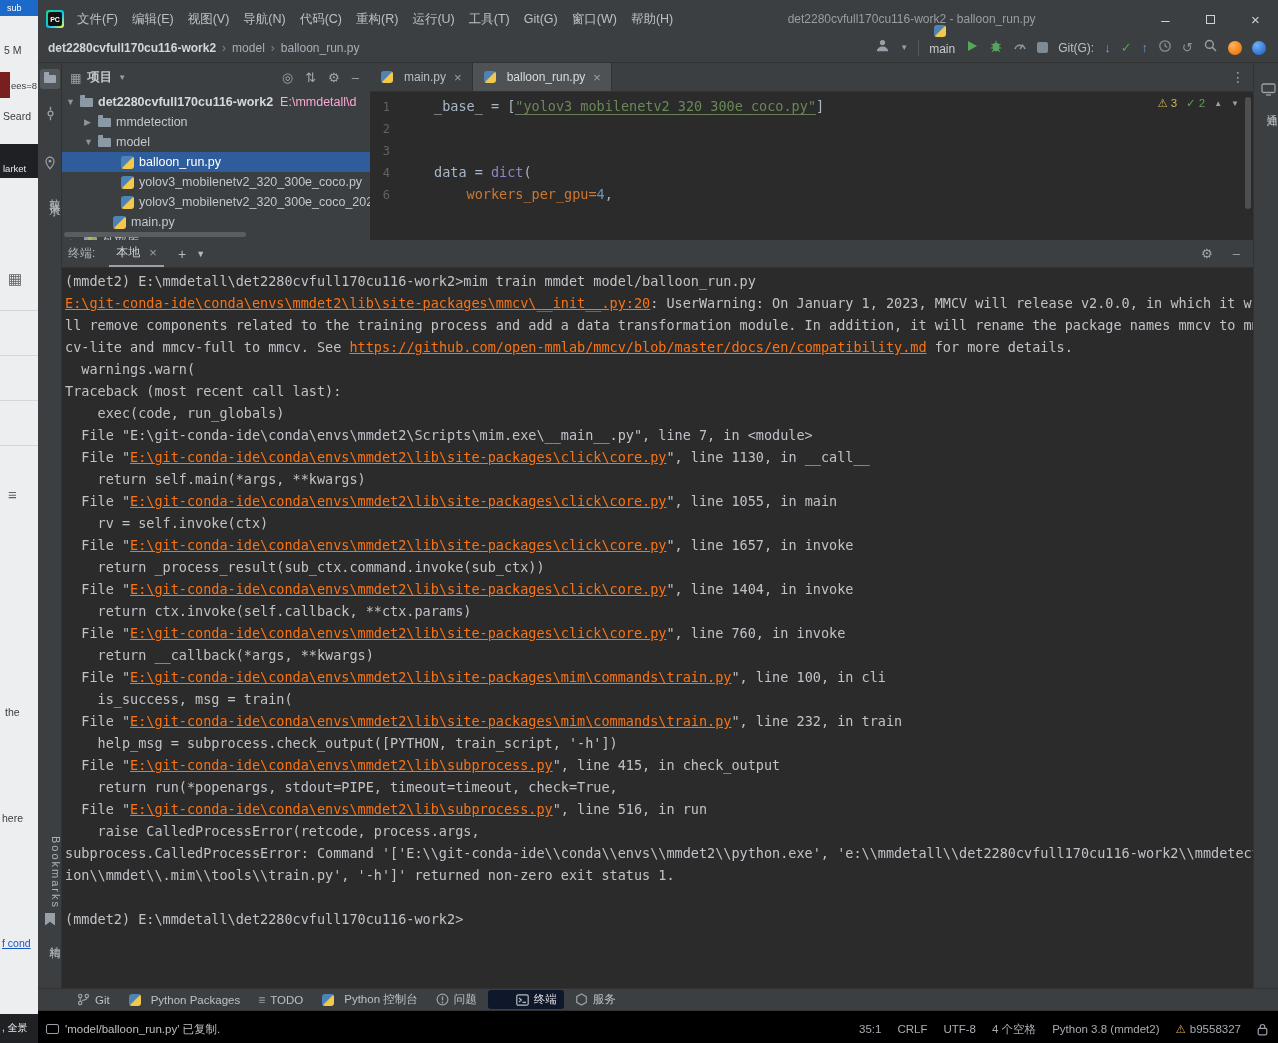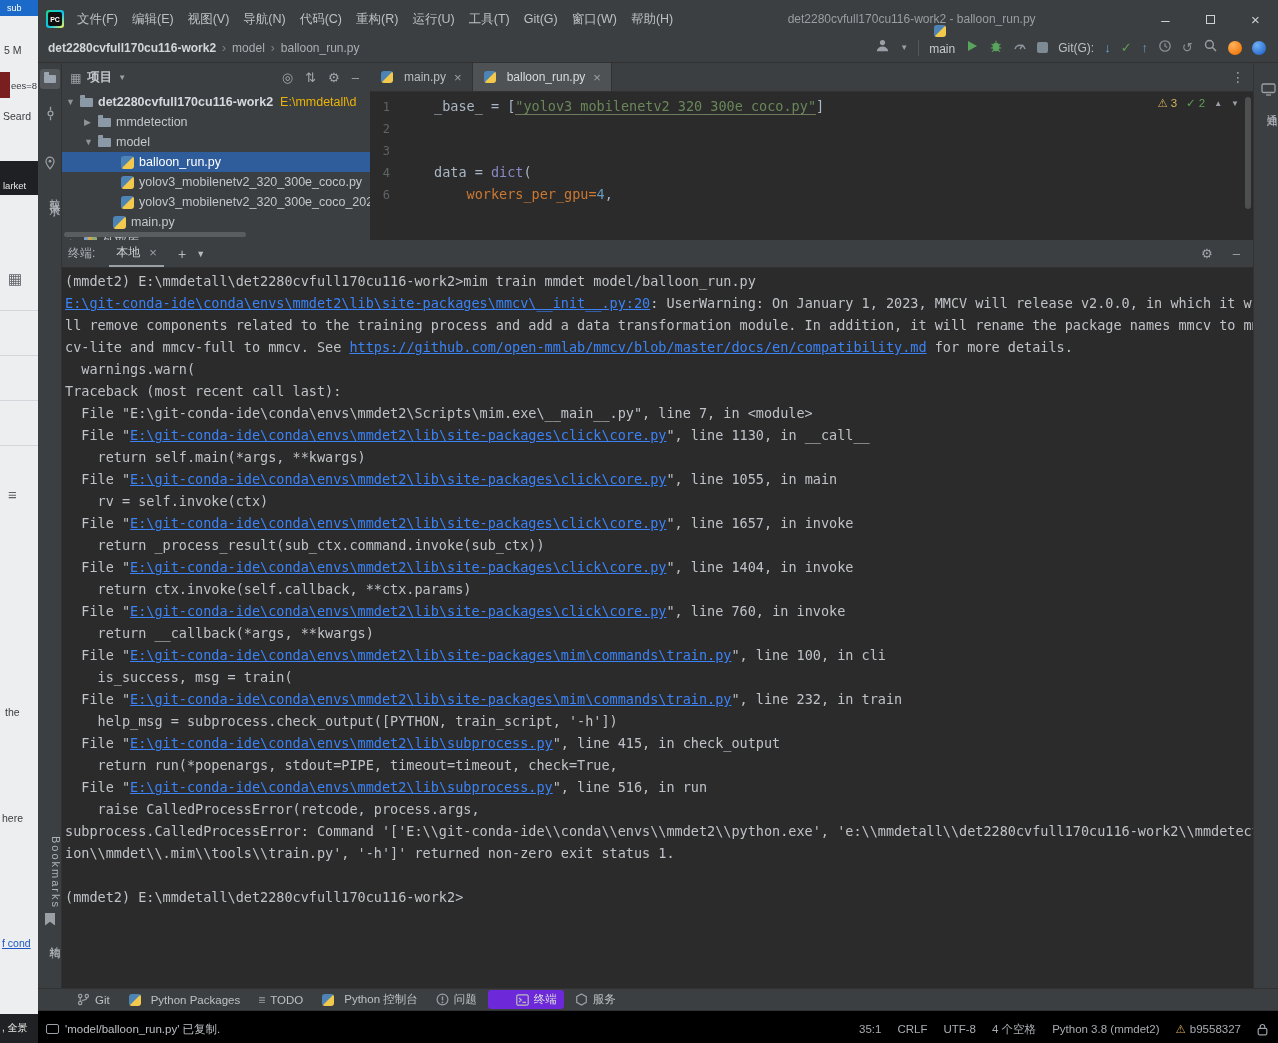--- a/index.html
+++ b/index.html
@@ -12,21 +12,21 @@
   .bg-top { position:absolute; left:0; top:0; width:38px; height:16px; background:#1b6ac9; color:#fff;
             font-size:9px; line-height:16px; padding-left:7px; }
   .bf { position:absolute; font-size:10.5px; color:#3a3d41; white-space:nowrap; }
   .bf.f2 { top:44px; left:4px; }
   .bf.f3 { top:80px; left:11px; font-size:9.5px; }
   .bf.f4 { top:110px; left:3px; }
   .bf.f6 { top:706px; left:5px; }
   .bf.f7 { top:812px; left:2px; }
   .bf.f8 { top:937px; left:2px; color:#1a56c4; text-decoration:underline; }
   .bg-red { position:absolute; left:0; top:72px; width:10px; height:26px; background:#7a1f1f; }
-  .bg-dark { position:absolute; left:0; top:161px; width:38px; height:34px; background:#1f2023; color:#e8e8e8;
+  .bg-dark { position:absolute; left:0; top:144px; width:38px; height:34px; background:#1f2023; color:#e8e8e8;
              font-size:9.5px; display:flex; align-items:flex-end; padding:0 0 4px 3px; }
   .bg-line { position:absolute; left:0; width:38px; height:1px; background:#d3d6da; }
   .bg-ico { position:absolute; color:#5f6368; font-size:15px; }
   .bg-ico.i1 { top:270px; left:8px; }
   .bg-ico.i2 { top:486px; left:8px; }
   .bg-foot { position:absolute; left:0; top:1014px; width:38px; height:29px; background:#202124; color:#e8e8e8;
              font-size:10px; padding:7px 0 0 2px; white-space:nowrap; }
 
   .bottom-strip { position:absolute; left:38px; top:1031px; width:1240px; height:12px; background:#141618; }
   .bottom-strip .blue { position:absolute; left:0; bottom:0; width:55px; height:8px; background:#2468d6; }
@@ -95,21 +95,21 @@
   .trow.sel { background:#2f5d9b; color:#fff; }
   .chev { width:13px; color:#8f9499; font-size:9px; flex:0 0 auto; }
   .fold { position:relative; width:13px; height:9px; background:#8b98a6; border-radius:1px; margin:0 5px 0 1px; flex:0 0 auto; }
   .fold::before { content:""; position:absolute; top:-3px; left:0; width:5px; height:3px; background:#8b98a6; border-radius:1px 0 0 0; }
   .pyico { width:13px; height:13px; border-radius:3px; margin:0 5px 0 1px; flex:0 0 auto;
            background:linear-gradient(135deg,#4e84b5 0%,#4e84b5 49%,#f2c94c 51%,#f2c94c 100%); }
   .pyico.sm { width:12px; height:12px; }
   .lib-ico { width:13px; height:11px; margin:0 5px 0 1px; border-radius:1px; flex:0 0 auto;
              background:linear-gradient(90deg,#7f9cc0 0 4px,#caa94f 4px 8px,#8fa875 8px 13px); }
   .tl.bold { font-weight:bold; color:#d5d9dd; }
-  .hint { color:#eab308; margin-left:7px; }
+  .hint { color:#f9a8d4; margin-left:7px; }
   .hscroll { position:absolute; bottom:3px; left:2px; width:182px; height:5px; background:#5a5d60; border-radius:3px; }
 
   
   .editor { position:absolute; left:332px; top:63px; width:883px; height:177px; background:#2b2b2b; }
   .tabs { height:29px; display:flex; align-items:center; background:#3c3f41; border-bottom:1px solid #323232; }
   .tab { display:flex; align-items:center; gap:6px; padding:0 10px; height:100%; font-size:12px; color:#b9bdc1;
          border-right:1px solid #323232; }
   .tab.active { background:#4e5254; color:#d8dadc; }
   .tclose { color:#9aa0a6; font-size:13px; margin-left:2px; }
   .tabs-more { margin-left:auto; padding:0 8px; color:#9aa0a6; font-size:14px; }
@@ -130,27 +130,27 @@
   .terminal { position:absolute; left:24px; top:240px; width:1191px; height:748px; background:#2b2b2b; }
   .thead { height:28px; display:flex; align-items:center; background:#3c3f41; border-bottom:1px solid #2f3133; padding:0 10px 0 6px; }
   .tlabel { font-size:12px; color:#aeb3b9; margin-right:14px; }
   .ttab { height:100%; display:flex; align-items:center; gap:7px; padding:0 7px; font-size:12px; color:#d0d3d6;
           border-bottom:2px solid #9aa0a6; }
   .tplus { margin-left:14px; color:#b6bbc0; font-size:14px; }
   .tcaret { margin-left:10px; color:#b6bbc0; font-size:9px; }
   .thead .ph-btn { margin-left:14px; }
   .tbody { padding:5px 0 0 3px; overflow:hidden; height:719px; }
   .tline { height:22px; font-family:"DejaVu Sans Mono", monospace; font-size:13.5px; color:#bfc2c7; white-space:pre; }
-  .lnk { color:#3b82f6; text-decoration:underline; }
+  .lnk { color:#f97316; text-decoration:underline; }
 
   
   .bottombar { position:absolute; left:0; right:0; top:988px; height:22px; background:#3c3f41; border-top:1px solid #323232;
                display:flex; align-items:center; gap:4px; padding-left:32px; font-size:11.5px; color:#bcc0c4; }
   .bbitem { display:flex; align-items:center; gap:5px; padding:2px 7px; border-radius:3px; }
-  .bbitem.active { background:#6d28d9; color:#d8dadc;padding-left:28px; }
+  .bbitem.active { background:#0f172a; color:#d8dadc;padding-left:28px; }
   .todoico { color:#9aa0a6; font-size:12px; font-weight:bold; }
 
   
   .statusbar { position:absolute; left:0; right:0; top:1010px; height:37px; background:#000000; border-top:1px solid #323232;
                display:flex; align-items:center; padding:0 10px 0 8px; font-size:11.5px; color:#a8adb2; }
   .smsg { color:#bcc0c4; margin-left:6px; }
   .sright { margin-left:auto; display:flex; align-items:center; gap:16px; }
   .swarn { color:#d8a850; margin-right:4px; }
   .sico { width:13px; height:10px; border:1px solid #9aa0a6; border-radius:2px; display:inline-block; }
 </style>
@@ -407,20 +407,21 @@
         <span class="ph-btn">⚙</span>
         <span class="ph-btn">–</span>
       </div>
       <div class="tbody" id="terminal-output">
           <div class="tline"><span>(mmdet2) E:\mmdetall\det2280cvfull170cu116-work2&gt;mim train mmdet model/balloon_run.py</span></div>
           <div class="tline"><span class="lnk">E:\git-conda-ide\conda\envs\mmdet2\lib\site-packages\mmcv\__init__.py:20</span><span>: UserWarning: On January 1, 2023, MMCV will release v2.0.0, in which it wi</span></div>
           <div class="tline"><span>ll remove components related to the training process and add a data transformation module. In addition, it will rename the package names mmcv to mm</span></div>
           <div class="tline"><span>cv-lite and mmcv-full to mmcv. See </span><span class="lnk">https://github.com/open-mmlab/mmcv/blob/master/docs/en/compatibility.md</span><span> for more details.</span></div>
           <div class="tline"><span>  warnings.warn(</span></div>
           <div class="tline"><span>Traceback (most recent call last):</span></div>
+          <div class="tline"><span>    exec(code, run_globals)</span></div>
           <div class="tline"><span>  File "E:\git-conda-ide\conda\envs\mmdet2\Scripts\mim.exe\__main__.py", line 7, in &lt;module&gt;</span></div>
           <div class="tline"><span>  File "</span><span class="lnk">E:\git-conda-ide\conda\envs\mmdet2\lib\site-packages\click\core.py</span><span>", line 1130, in __call__</span></div>
           <div class="tline"><span>    return self.main(*args, **kwargs)</span></div>
           <div class="tline"><span>  File "</span><span class="lnk">E:\git-conda-ide\conda\envs\mmdet2\lib\site-packages\click\core.py</span><span>", line 1055, in main</span></div>
           <div class="tline"><span>    rv = self.invoke(ctx)</span></div>
           <div class="tline"><span>  File "</span><span class="lnk">E:\git-conda-ide\conda\envs\mmdet2\lib\site-packages\click\core.py</span><span>", line 1657, in invoke</span></div>
           <div class="tline"><span>    return _process_result(sub_ctx.command.invoke(sub_ctx))</span></div>
           <div class="tline"><span>  File "</span><span class="lnk">E:\git-conda-ide\conda\envs\mmdet2\lib\site-packages\click\core.py</span><span>", line 1404, in invoke</span></div>
           <div class="tline"><span>    return ctx.invoke(self.callback, **ctx.params)</span></div>
           <div class="tline"><span>  File "</span><span class="lnk">E:\git-conda-ide\conda\envs\mmdet2\lib\site-packages\click\core.py</span><span>", line 760, in invoke</span></div>

